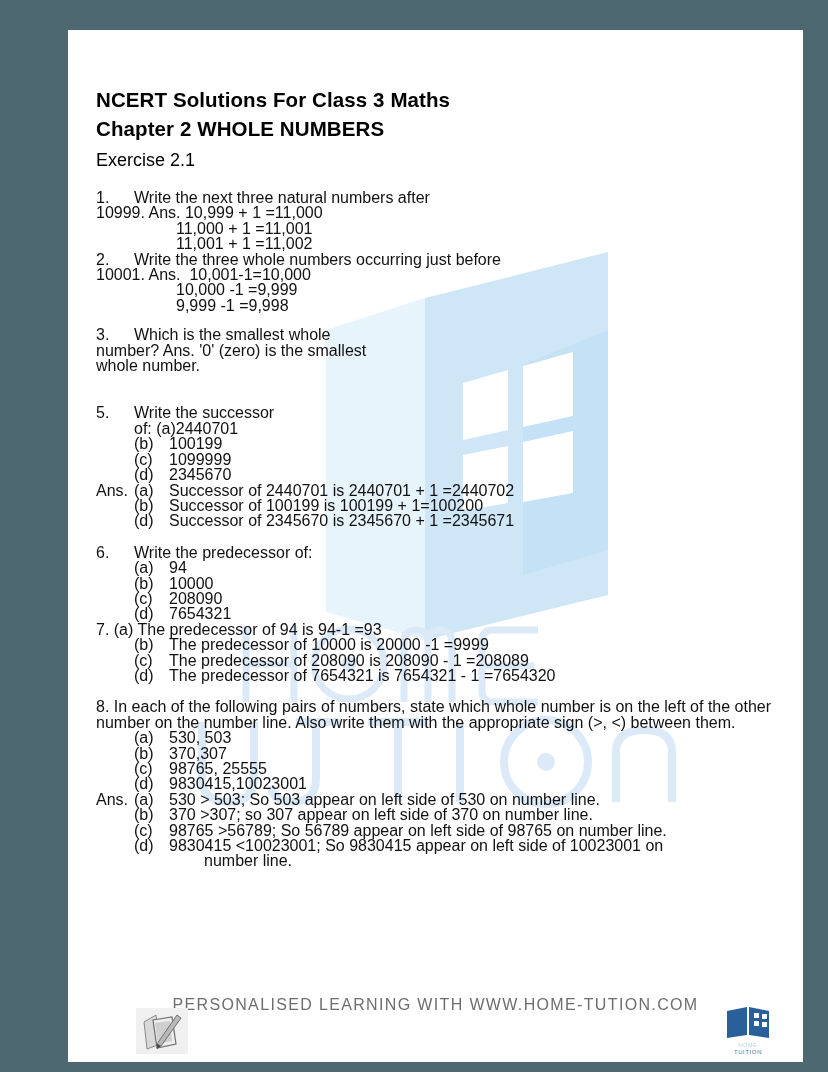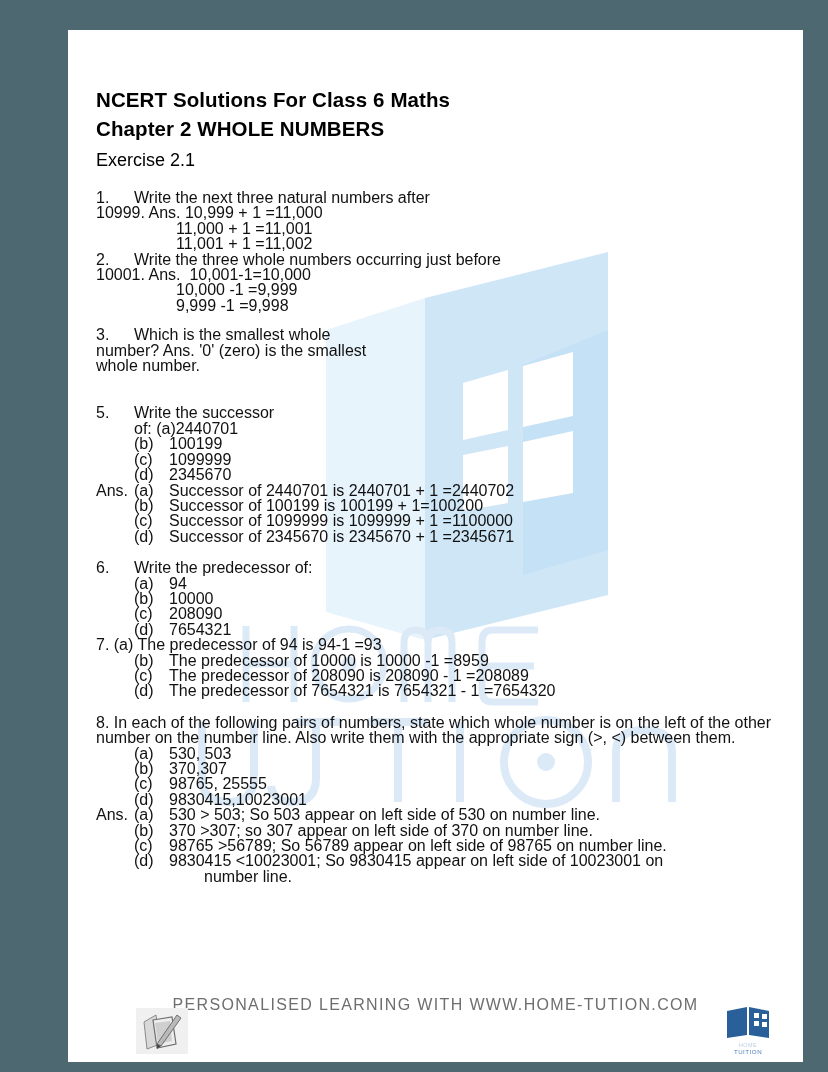--- a/index.html
+++ b/index.html
@@ -196,21 +196,21 @@
 
       <circle cx="478" cy="732" r="42"></circle>
       <circle cx="478" cy="732" r="5" fill="#dceaf7"></circle>
 
       <path d="M548,772 L548,722 Q548,700 576,700 Q604,700 604,722 L604,772"></path>
     </g>
   </svg>
 
   <div id="content">
 
-    <div class="doc-title line1">NCERT Solutions For Class 6 Maths</div>
+    <div class="doc-title line1">NCERT Solutions For Class 3 Maths</div>
     <div class="doc-title line2">Chapter 2 WHOLE NUMBERS</div>
     <div class="doc-subtitle">Exercise 2.1</div>
 
     <div class="body-block">
 
       <div class="blk">
         <div class="row"><span class="num">1.</span><span>Write the next three natural numbers after</span></div>
         <div class="row">10999. Ans. 10,999 + 1 =11,000</div>
         <div class="row indent-3">11,000 + 1 =11,001</div>
         <div class="row indent-3">11,001 + 1 =11,002</div>
@@ -238,37 +238,36 @@
 
       <div class="blk">
         <div class="row"><span class="num">5.</span><span>Write the successor</span></div>
         <div class="row indent-1">of: (a)2440701</div>
         <div class="row indent-1"><span class="optLbl">(b)</span><span>100199</span></div>
         <div class="row indent-1"><span class="optLbl">(c)</span><span>1099999</span></div>
         <div class="row indent-1"><span class="optLbl">(d)</span><span>2345670</span></div>
 
         <div class="row"><span class="ansLbl">Ans.</span><span class="optLbl">(a)</span><span>Successor of 2440701 is 2440701 + 1 =2440702</span></div>
         <div class="row indent-1"><span class="optLbl">(b)</span><span>Successor of 100199 is 100199 + 1=100200</span></div>
-        <div class="row indent-1"><span class="optLbl">(c)</span><span>Successor of 1099999 is 1099999 + 1 =1100000</span></div>
         <div class="row indent-1"><span class="optLbl">(d)</span><span>Successor of 2345670 is 2345670 + 1 =2345671</span></div>
       </div>
 
       <div class="gap-lg"></div>
 
       <div class="blk">
         <div class="row"><span class="num">6.</span><span>Write the predecessor of:</span></div>
         <div class="row indent-1"><span class="optLbl">(a)</span><span>94</span></div>
         <div class="row indent-1"><span class="optLbl">(b)</span><span>10000</span></div>
         <div class="row indent-1"><span class="optLbl">(c)</span><span>208090</span></div>
         <div class="row indent-1"><span class="optLbl">(d)</span><span>7654321</span></div>
       </div>
 
       <div class="blk">
         <div class="row">7. (a) The predecessor of 94 is 94-1 =93</div>
-        <div class="row indent-1"><span class="optLbl">(b)</span><span>The predecessor of 10000 is 10000 -1 =8959</span></div>
+        <div class="row indent-1"><span class="optLbl">(b)</span><span>The predecessor of 10000 is 20000 -1 =9999</span></div>
         <div class="row indent-1"><span class="optLbl">(c)</span><span>The predecessor of 208090 is 208090 - 1 =208089</span></div>
         <div class="row indent-1"><span class="optLbl">(d)</span><span>The predecessor of 7654321 is 7654321 - 1 =7654320</span></div>
       </div>
 
       <div class="gap-lg"></div>
 
       <div class="blk">
         <div class="row wrap q8-lead">8. In each of the following pairs of numbers, state which whole number is on the left of the other number on the number line. Also write them with the appropriate sign (&gt;, &lt;) between them.</div>
         <div class="row indent-1"><span class="optLbl">(a)</span><span>530, 503</span></div>
         <div class="row indent-1"><span class="optLbl">(b)</span><span>370,307</span></div>

